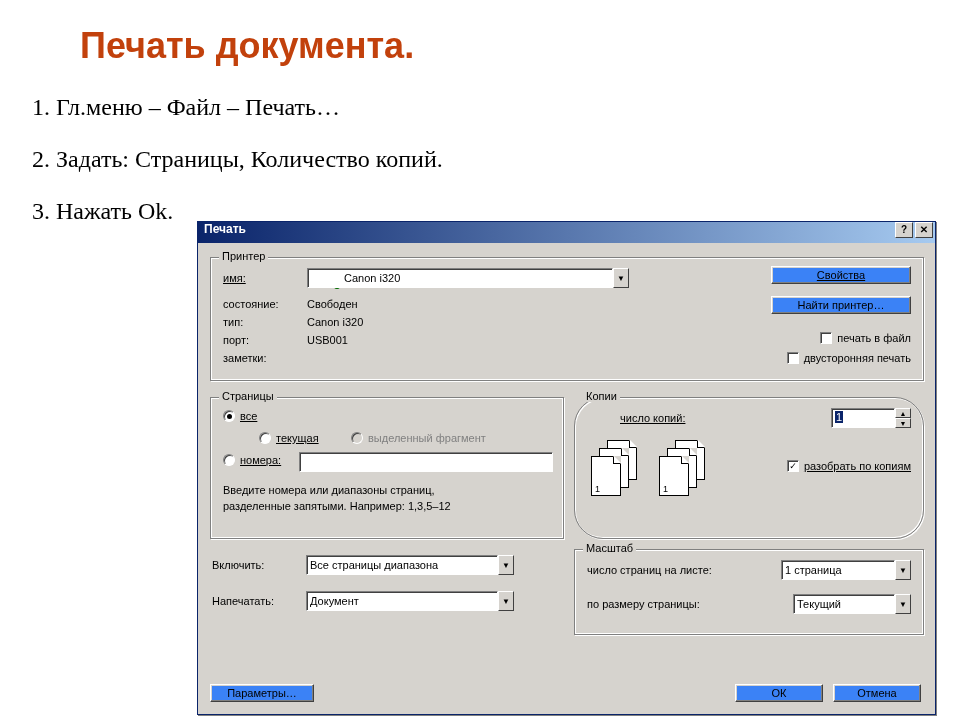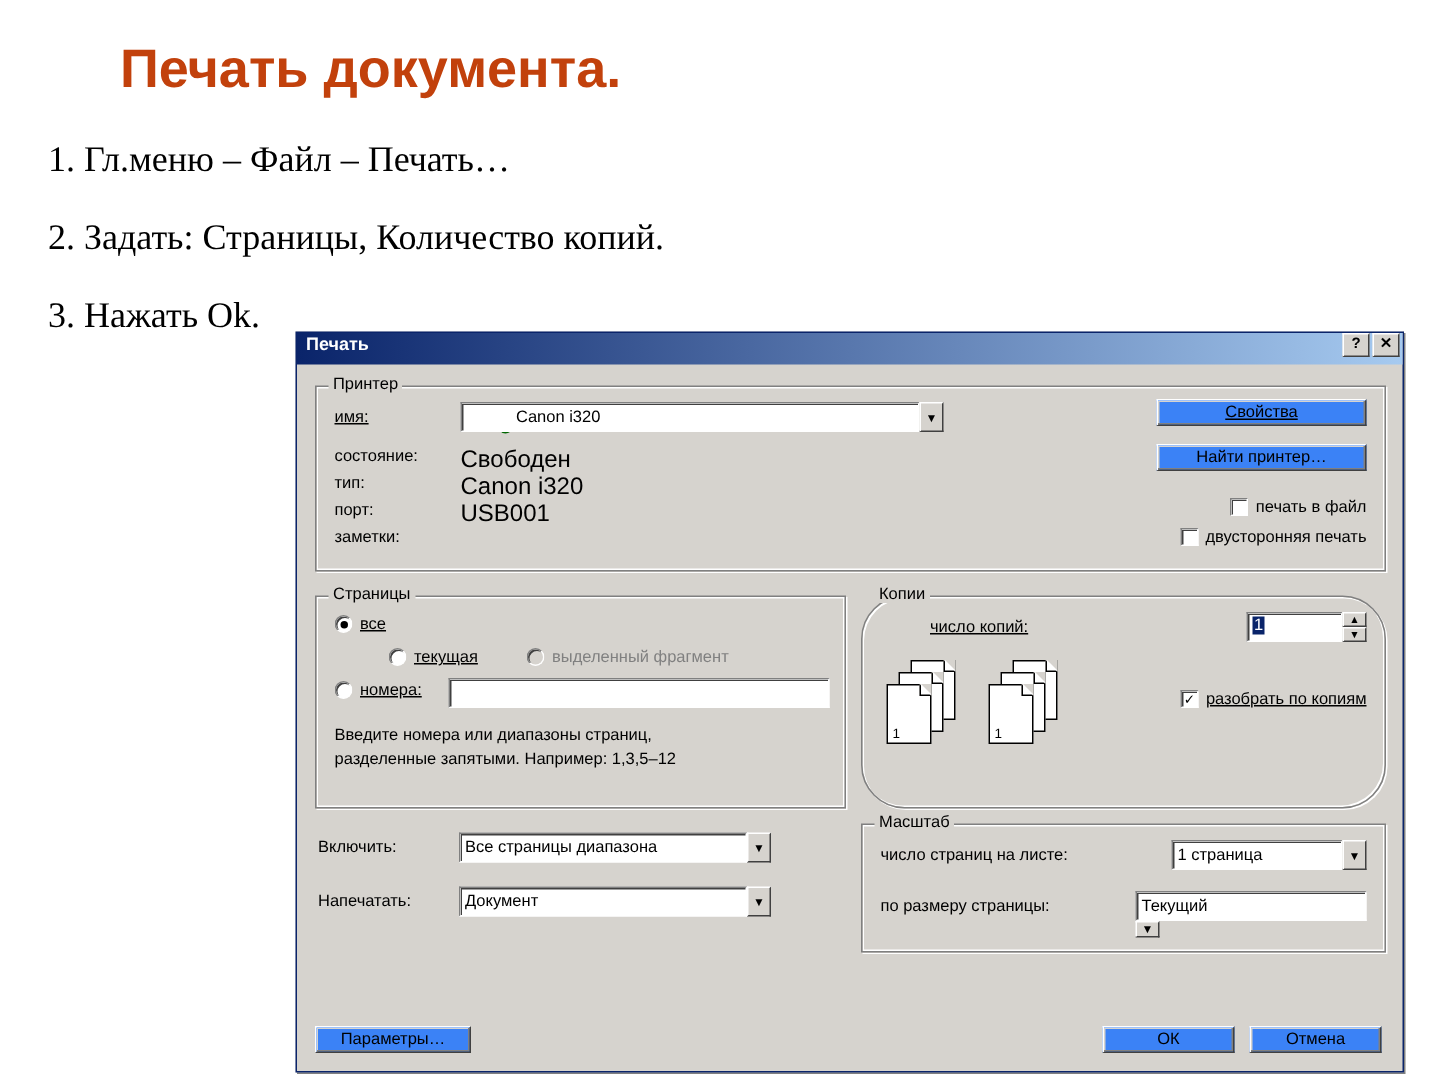--- a/index.html
+++ b/index.html
@@ -136,21 +136,21 @@
     font-size: 9px;
     line-height: 1;
   }
   .chkbox { background:#fff; border-color:#808080 #fff #fff #808080; box-shadow: inset 1px 1px 0 #404040;}
   .radio { border-radius: 50%; background:#fff; border-color:#808080 #fff #fff #808080; box-shadow: inset 1px 1px 0 #404040;}
   .radio .dot { width:5px; height:5px; border-radius:50%; background:#000; }
   .disabled { color: #808080; }
   .u { text-decoration: underline; }
   
   .row-l { position:absolute; font-size:11px; }
-  .row-v { position:absolute; font-size:16px; color:#000; }
+  .row-v { position:absolute; font-size:11px; color:#000; }
   
   .spinner {
     display:flex; position:absolute;
     height:20px;
   }
   .spinner .sunken { width:64px;}
   .spin-arrows { width:16px; display:flex; flex-direction:column;}
   .spin-arrows div {
     flex:1;
     background:#d6d3ce;
@@ -351,21 +351,21 @@
 
       <span class="lbl" style="left:12px; top:14px;">число страниц на листе:</span>
       <div class="combo" style="position:absolute; right:12px; top:10px; width:130px;">
         <div class="sunken">
             <span>1 страница</span>
           </div>
         <div class="combo-btn">▼</div>
       </div>
 
       <span class="lbl" style="left:12px; top:48px;">по размеру страницы:</span>
-      <div class="combo" style="position:absolute; right:12px; top:44px; width:154px;flex-direction:column;">
+      <div class="combo" style="position:absolute; right:12px; top:44px; width:118px;">
         <div class="sunken">
             <span>Текущий</span>
           </div>
         <div class="combo-btn">▼</div>
       </div>
     </div>
 
     <div class="btn" style="position:absolute; left:12px; bottom:12px; width:104px;">Параметры…</div>
     <div class="btn" style="position:absolute; right:112px; bottom:12px; width:88px;">ОК</div>
     <div class="btn" style="position:absolute; right:14px; bottom:12px; width:88px;">Отмена</div>

